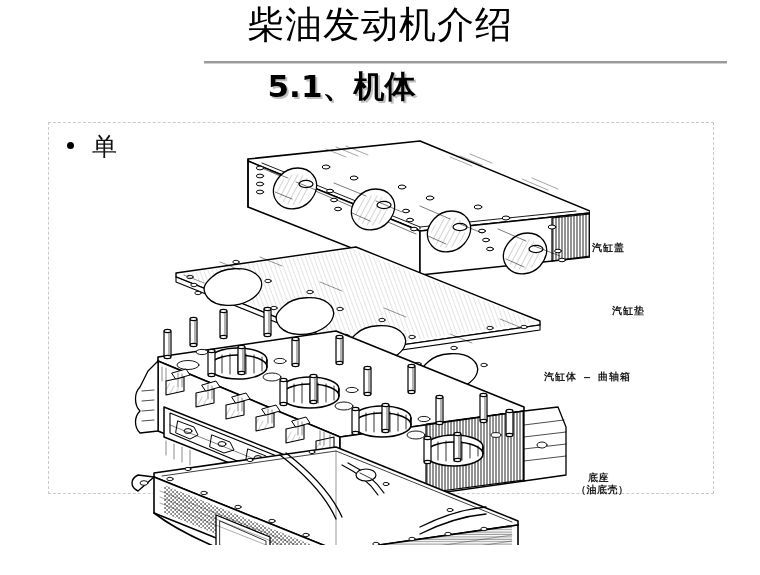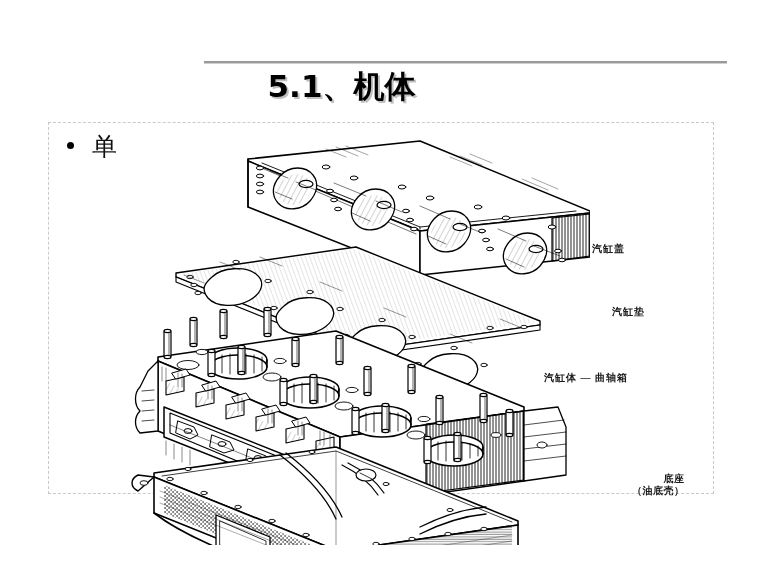--- a/index.html
+++ b/index.html
@@ -102,39 +102,40 @@
     left: 120px;
     top: 135px;
     width: 470px;
     height: 410px;
   }
   .figure svg { display: block; width: 100%; height: 100%; }
 
   
   .callout {
     position: absolute;
-    font-family: Liberation Serif, serif;
+    font-family: Liberation Mono, monospace;
     font-weight: bold;
     font-size: 10px;
     line-height: 12px;
     color: #1a1a1a;
     white-space: nowrap;
     letter-spacing: 1px;
   }
   .callout.c1 { left: 592px; top: 243px; }
   .callout.c2 { left: 612px; top: 306px; }
   .callout.c3 { left: 544px; top: 372px; }
-  .callout.c4 { left: 644px; top: 473px; text-align: right; letter-spacing: 0.5px; }
+  .callout.c4 { left: 588px; top: 473px; text-align: left; letter-spacing: 0.5px; }
   .callout.c4 .l2 { display: block; margin-left: -12px; }
 </style>
 </head>
 <body>
 
 <div class="slide">
 
+  <div class="title-main">柴油发动机介绍</div>
 
   <div class="title-rule"></div>
 
   <div class="title-sub">5.1、机体</div>
 
   <div class="content-box">
     <div class="bullet-row">
       <span class="bullet-dot"></span>
       <span class="bullet-text">单</span>
     </div>

